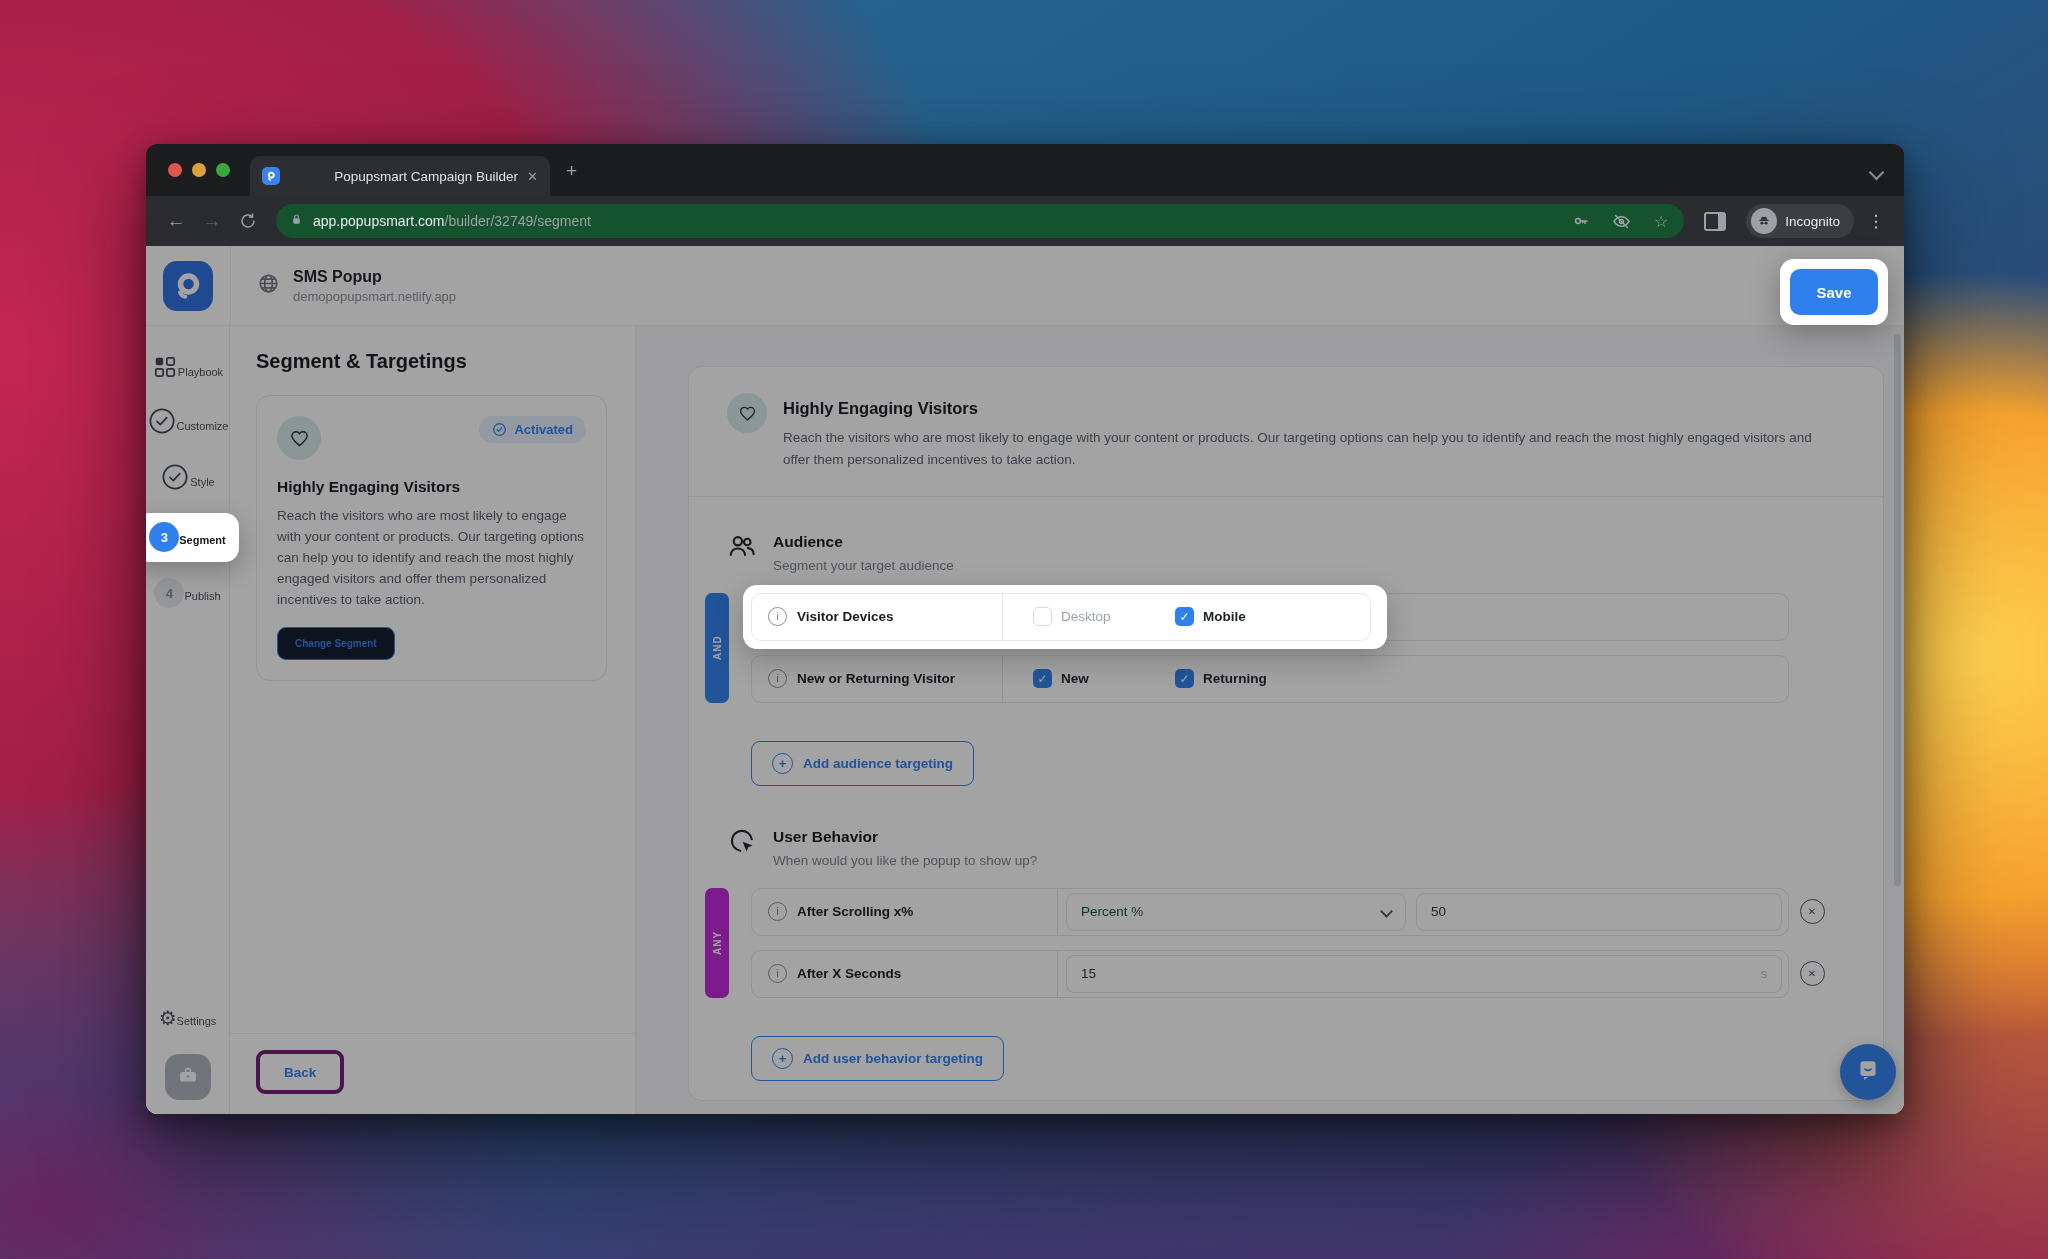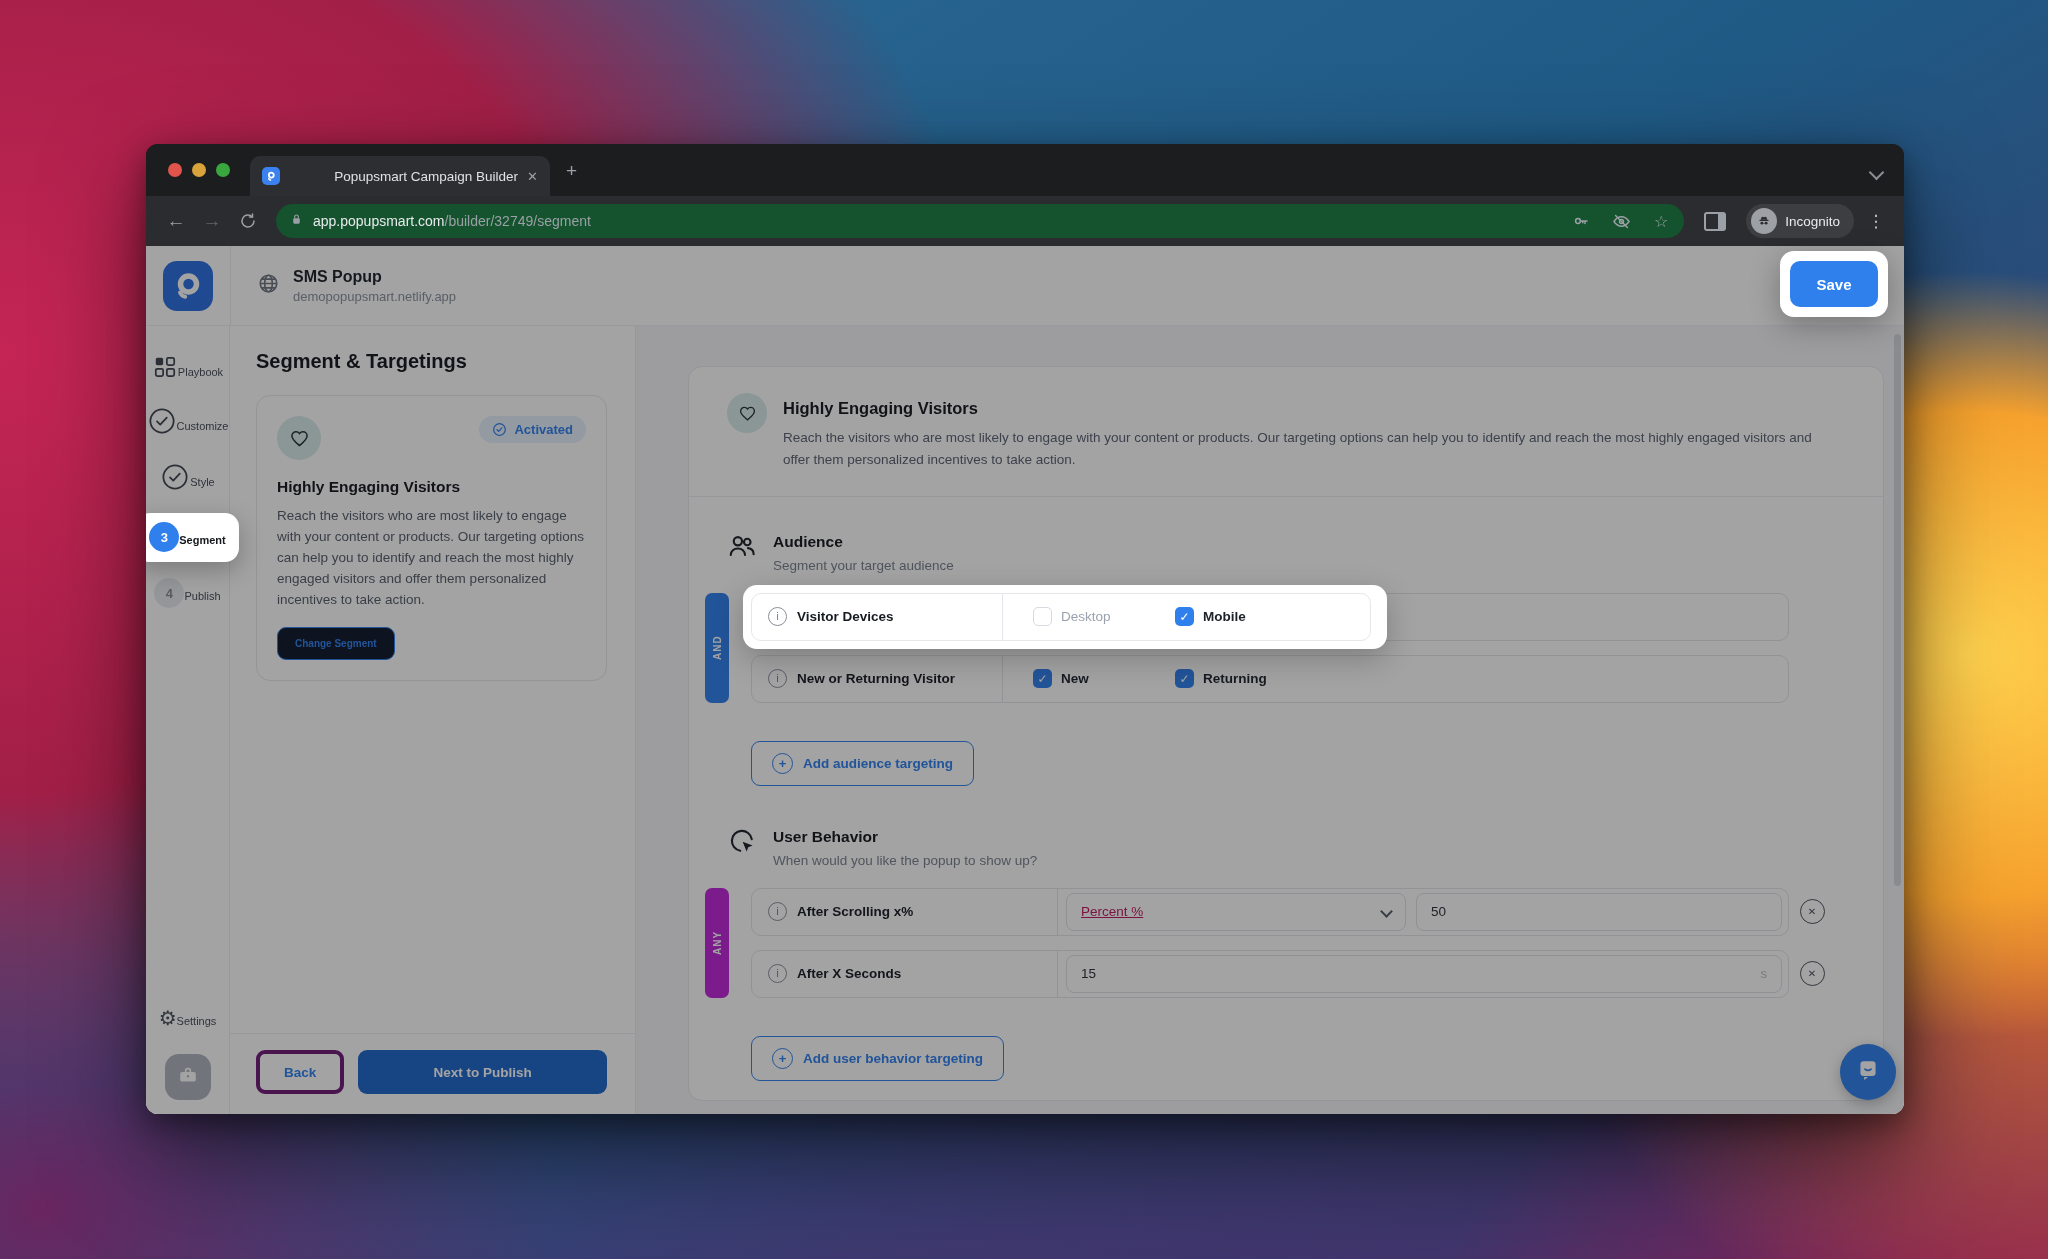--- a/index.html
+++ b/index.html
@@ -44,21 +44,21 @@
   .kebab{color:#c7cacd;font-size:17px;width:28px;text-align:center;margin-left:4px;}
   
   .app{position:absolute;top:102px;left:0;right:0;bottom:0;background:#fff;}
   .dim{position:absolute;inset:0;background:rgba(12,13,16,.38);z-index:50;}
   .app-header{height:80px;display:flex;align-items:stretch;border-bottom:1px solid #eef0f2;box-sizing:border-box;position:relative;}
   .logo-cell{width:84px;border-right:1px solid #ecedf0;display:flex;align-items:center;justify-content:center;}
   .logo{width:50px;height:50px;border-radius:14px;background:#2a70e2;display:flex;align-items:center;justify-content:center;}
   .site-cell{display:flex;align-items:center;gap:13px;padding-left:26px;}
   .site-name{font-size:16px;font-weight:700;color:#1b2026;}
   .site-domain{font-size:13px;color:#8a919c;margin-top:3px;}
-  .save-halo{position:absolute;top:5px;right:16px;z-index:60;background:#fff;border-radius:14px;padding:10px;box-shadow:0 8px 30px rgba(0,0,0,.28);}
+  .save-halo{position:absolute;top:13px;right:16px;z-index:60;background:#fff;border-radius:14px;padding:10px;box-shadow:0 8px 30px rgba(0,0,0,.28);}
   .save-btn{width:88px;height:46px;background:#2f80ed;border:none;border-radius:10px;color:#fff;font-size:15px;font-weight:700;font-family:inherit;display:flex;align-items:center;justify-content:center;}
   .app-body{position:absolute;top:80px;left:0;right:0;bottom:0;display:flex;}
   
   .rail{width:84px;border-right:1px solid #ecedf0;background:#fff;display:flex;flex-direction:column;align-items:center;padding:28px 0 14px;box-sizing:border-box;}
   .rail-item{display:flex;align-items:center;margin-bottom:22px;}
   .rail-label{font-size:11px;color:#454c56;margin-top:6px;}
   .step{width:30px;height:30px;border-radius:50%;display:flex;align-items:center;justify-content:center;font-size:13px;font-weight:700;}
   .step.active{background:#2f80ed;color:#fff;}
   .step.idle{background:#e9ebef;color:#868d97;}
   .seg-halo{background:#fff;border-radius:14px;padding:9px 13px 10px;position:relative;z-index:60;box-shadow:0 8px 24px rgba(0,0,0,.25);margin:-5px 0 16px;}
@@ -107,21 +107,21 @@
   .cb-item{display:flex;align-items:center;gap:9px;width:142px;}
   .cb{width:19px;height:19px;border-radius:5px;box-sizing:border-box;flex:0 0 auto;}
   .cb.on{background:#2f80ed;display:flex;align-items:center;justify-content:center;color:#fff;font-size:12px;}
   .cb.off{border:1.5px solid #d6dae1;background:#fff;}
   .cb-label{font-size:13.5px;}
   .cb-label.on-l{color:#1d222a;font-weight:600;}
   .cb-label.off-l{color:#9aa2ad;}
   .spot-row{position:absolute;left:-8px;top:-8px;width:644px;height:64px;background:#fff;border-radius:14px;z-index:60;box-shadow:0 10px 30px rgba(0,0,0,.22);}
   .spot-inner{margin:8px 0 0 8px;width:620px;height:48px;border:1px solid #e5e7eb;border-radius:10px;display:flex;align-items:center;box-sizing:border-box;}
   .sel{width:340px;height:38px;margin-left:8px;border:1px solid #dfe2e7;border-radius:8px;display:flex;align-items:center;padding:0 14px;box-sizing:border-box;flex:0 0 auto;}
-  .sel-text{font-size:13.5px;color:#be185d;flex:1;text-decoration:underline;}
+  .sel-text{font-size:13.5px;color:#14532d;flex:1;}
   .sel .chev{width:7px;height:7px;border-color:#555b64;}
   .inp{flex:1;height:38px;border:1px solid #dfe2e7;border-radius:8px;margin:0 6px 0 10px;display:flex;align-items:center;padding:0 14px;box-sizing:border-box;}
   .inp input{border:none;outline:none;font-size:13.5px;color:#2a2f37;flex:1;background:transparent;font-family:inherit;padding:0;}
   .suffix{font-size:13px;color:#b9bfc7;}
   .remove{width:23px;height:23px;border-radius:50%;border:1.5px solid #4a515a;color:#4a515a;display:flex;align-items:center;justify-content:center;font-size:10px;background:#fff0;}
   .add-btn{margin:24px 0 0 24px;display:inline-flex;align-items:center;gap:10px;border:1px solid #2f80ed;color:#2f80ed;border-radius:9px;padding:11px 20px;font-size:13.5px;font-weight:600;background:#fff;font-family:inherit;}
   .plus-ic{width:19px;height:19px;border-radius:50%;border:1.4px solid #2f80ed;display:flex;align-items:center;justify-content:center;font-size:13px;}
   .chat{position:absolute;right:8px;bottom:14px;width:56px;height:56px;border-radius:50%;background:#2f80ed;z-index:10;display:flex;align-items:center;justify-content:center;box-shadow:0 4px 14px rgba(0,0,0,.25);}
   .scroll-thumb{position:absolute;right:3px;top:88px;width:7px;height:552px;border-radius:4px;background:#d7d9dc;z-index:10;}
 </style>
@@ -303,21 +303,20 @@
                 </svg>
               <span>Activated</span>
             </span>
           </div>
           <div class="card-title">Highly Engaging Visitors</div>
           <div class="card-desc">Reach the visitors who are most likely to engage with your content or products. Our targeting options can help you to identify and reach the most highly engaged visitors and offer them personalized incentives to take action.</div>
           <button class="change-btn">Change Segment</button>
         </div>
         <div class="panel-footer">
           <button class="back-btn">Back</button>
-          <button class="next-btn">Next to Publish</button>
         </div>
       </div>
 
       <div class="main">
         <div class="main-card">
 
           <div class="sec1">
             <span class="heart-badge small">
               <svg width="19" height="19" viewBox="0 0 24 24" fill="none" stroke="#25313a" stroke-width="1.7">
                   <path d="M12 20.1l-.9-.8C6.2 15 3.3 12.3 3.3 9 3.3 6.4 5.4 4.3 8 4.3c1.6 0 3.1.8 4 2 .9-1.2 2.4-2 4-2 2.6 0 4.7 2.1 4.7 4.7 0 3.3-2.9 6-7.8 10.3z"></path>

